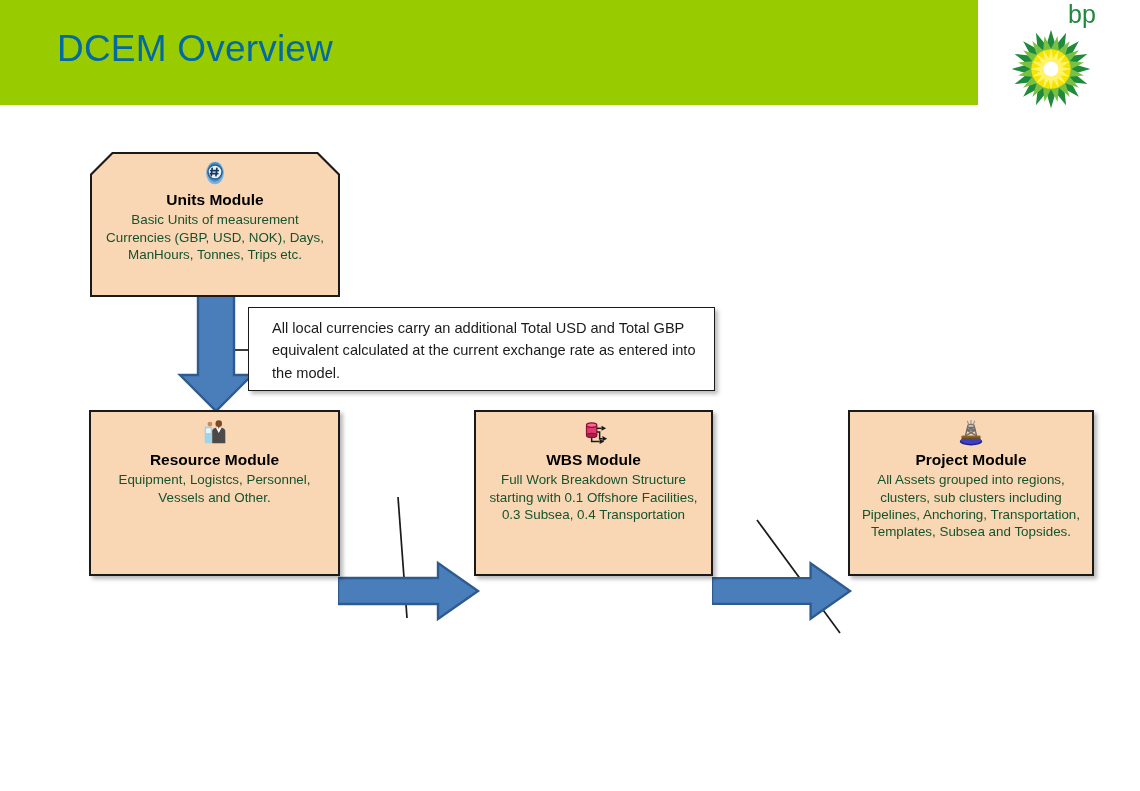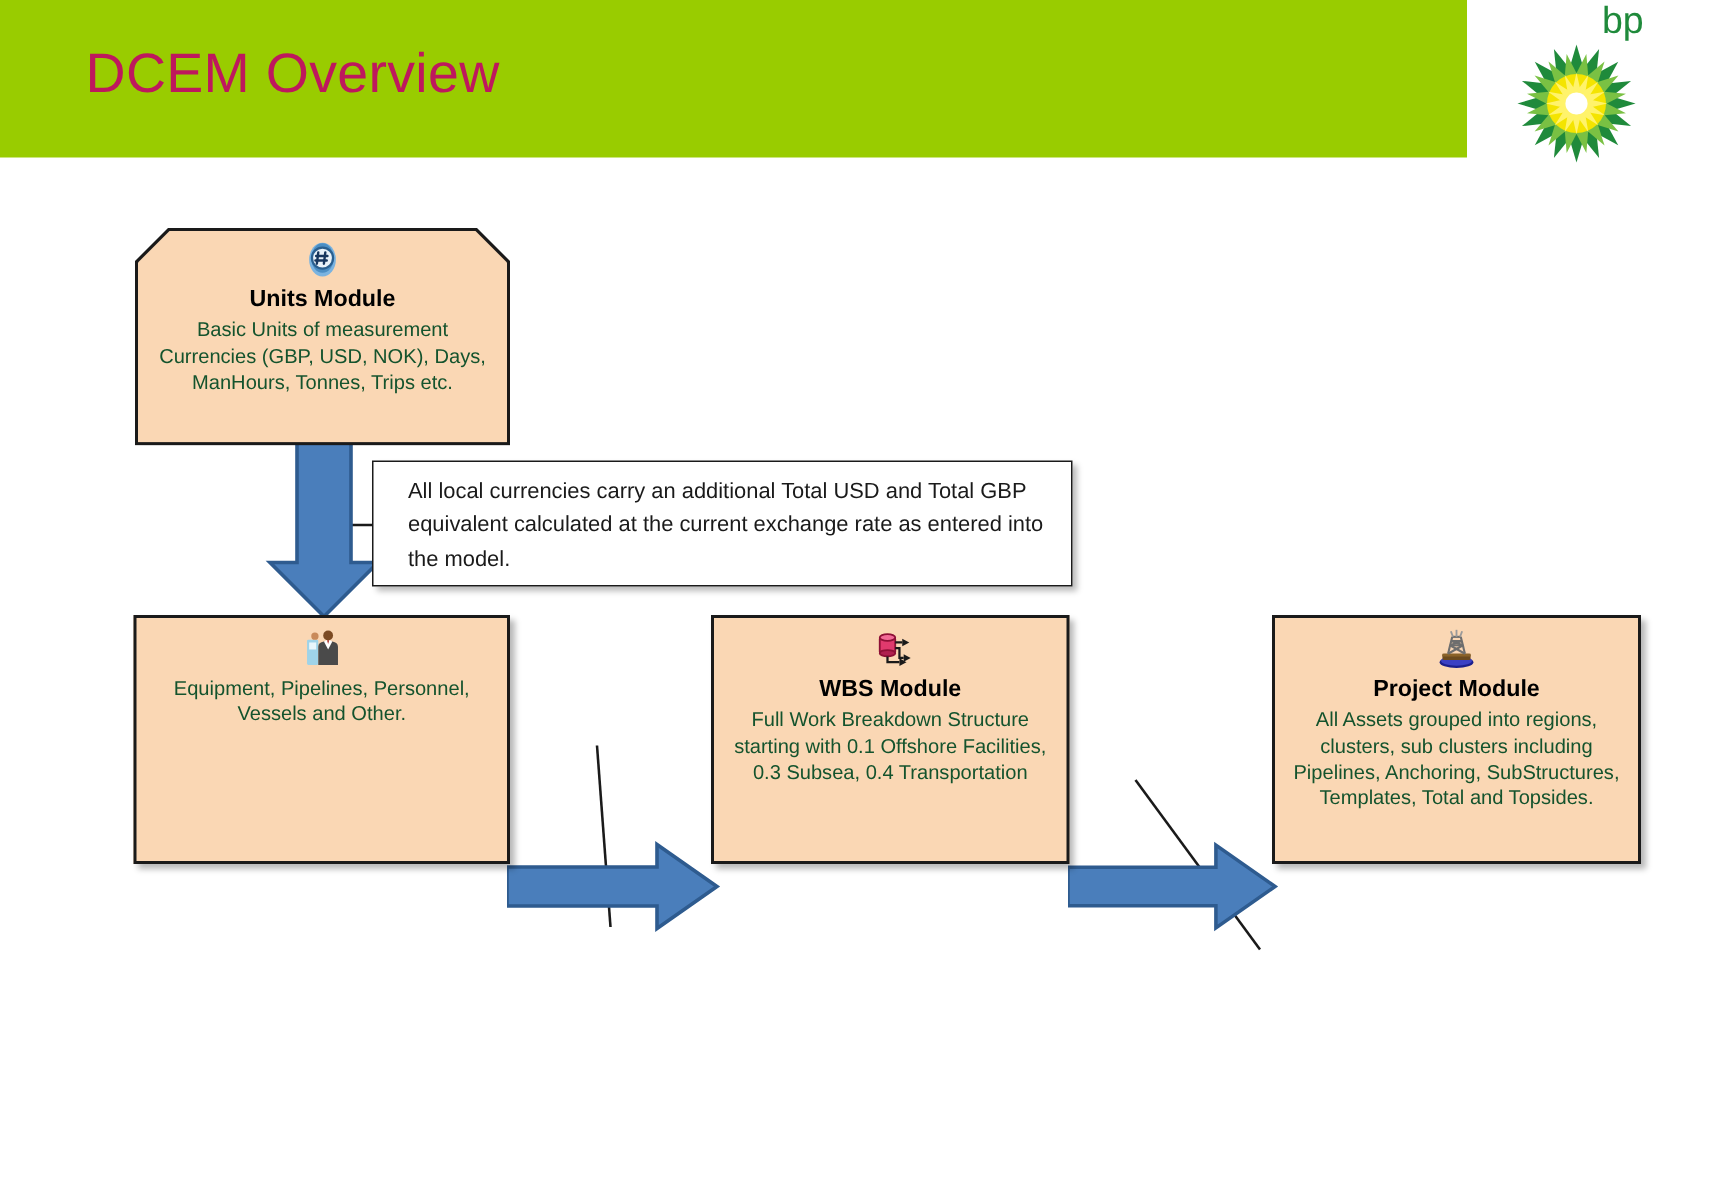--- a/index.html
+++ b/index.html
@@ -24,21 +24,21 @@
     top: 0;
     width: 978px;
     height: 105px;
     background: #99cc00;
   }
   #page-title {
     position: absolute;
     left: 57px;
     top: 28px;
     font-size: 37px;
-    color: #be185d;
+    color: #0369a1;
     letter-spacing: 0.2px;
     font-family: "Liberation Sans", sans-serif;
     white-space: nowrap;
   }
 
   
   #bp-logo {
     position: absolute;
     left: 1000px;
     top: 2px;
@@ -387,21 +387,22 @@
     <svg class="module-icon" viewBox="0 0 32 32">
       <rect x="5" y="9" width="8" height="18" rx="1" fill="#9fd3e8"></rect>
       <rect x="6.5" y="11" width="5" height="5" fill="#e8f6fb"></rect>
       <path d="M8 6.5a2.6 2.6 0 1 1 5.2 0a2.6 2.6 0 1 1 -5.2 0" fill="#c98a5a"></path>
       <path d="M13 27 L13 14 Q13 11 17 10.3 L20 9.6 L23 10.3 Q27 11 27 14 L27 27 Z" fill="#4a4a4a"></path>
       <path d="M17 10.3 L20 16 L23 10.3 L20.8 9.3 L19.2 9.3 Z" fill="#ffffff"></path>
       <path d="M19.2 9.6 L20 12 L20.8 9.6 L20 9.2 Z" fill="#b0342e"></path>
       <circle cx="20" cy="6" r="3.5" fill="#7b4a22"></circle>
       <path d="M16.6 5.2a3.5 3.5 0 0 1 6.8 0 q-0.6 -2.8 -3.4 -2.8 q-2.8 0 -3.4 2.8" fill="#2b1a0c"></path>
     </svg>
-    <div class="module-desc">Equipment, Pipelines, Personnel, Vessels and Other.</div>
+    <div class="module-title">Resource Module</div>
+    <div class="module-desc">Equipment, Logistcs, Personnel, Vessels and Other.</div>
   </div>
 
   <div class="module-box" id="box-wbs">
     <svg class="module-icon" viewBox="0 0 32 32">
       <g>
         <rect x="8" y="7" width="11" height="12" rx="1.5" fill="#e03a6d" stroke="#8e1036" stroke-width="1.3"></rect>
         <ellipse cx="13.5" cy="7.5" rx="5.5" ry="2.4" fill="#f26a96" stroke="#8e1036" stroke-width="1.3"></ellipse>
         <ellipse cx="13.5" cy="18.6" rx="5.5" ry="2.2" fill="#b0204f" stroke="#8e1036" stroke-width="1.3"></ellipse>
       </g>
       <g stroke="#1a1a1a" stroke-width="1.6" fill="none">
@@ -436,18 +437,18 @@
         <path d="M10 19 L20.6 13"></path>
           <path d="M22 19 L11.4 13"></path>
       </g>
       <g stroke="#9a9a9a" stroke-width="1.3">
         <line x1="16" y1="7" x2="16" y2="2"></line>
         <line x1="13.5" y1="7" x2="12" y2="3"></line>
         <line x1="18.5" y1="7" x2="20" y2="3"></line>
       </g>
     </svg>
     <div class="module-title">Project Module</div>
-    <div class="module-desc">All Assets grouped into regions, clusters, sub clusters including Pipelines, Anchoring, SubStructures, Templates, Total and Topsides.</div>
+    <div class="module-desc">All Assets grouped into regions, clusters, sub clusters including Pipelines, Anchoring, Transportation, Templates, Subsea and Topsides.</div>
   </div>
 
   <div class="callout" id="callout-currency">All local currencies carry an additional Total USD and Total GBP equivalent calculated at the current exchange rate as entered into the model.</div>
 
 </div>
 
 </body></html>

